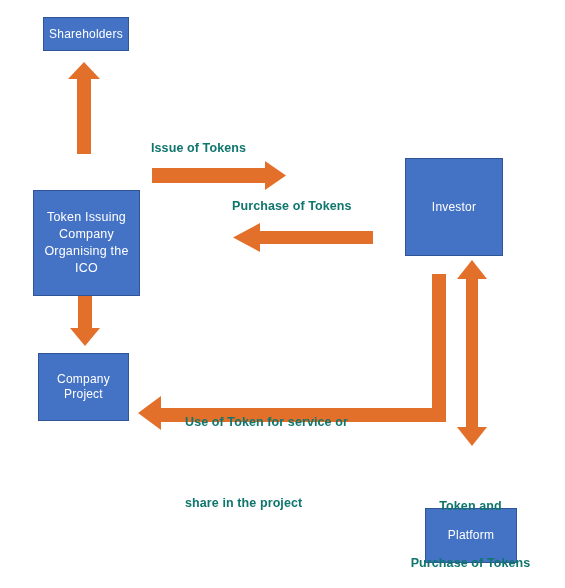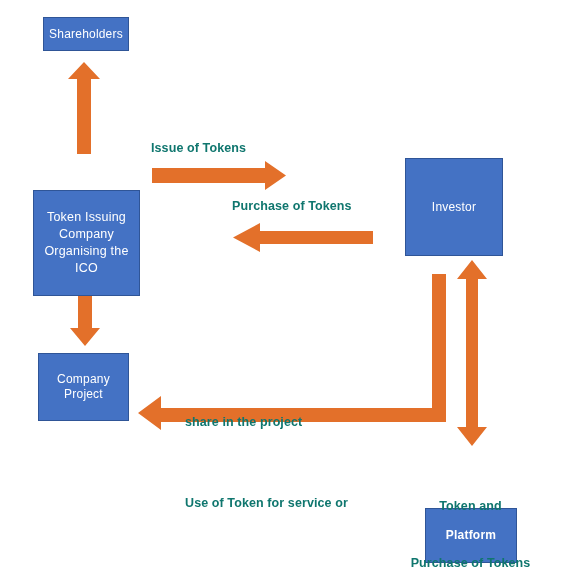--- a/index.html
+++ b/index.html
@@ -33,21 +33,21 @@
     line-height: 15px;
     letter-spacing: 0.2px;
     z-index: 3;
     white-space: pre-line;
     padding: 2px 3px;
   }
   .node-shareholders { left: 43px;  top: 17px;  width: 86px;  height: 34px; }
   .node-token-issuer { left: 33px;  top: 150px; width: 107px; height: 106px; font-size: 12.5px; line-height: 17px; margin-top: 40px; }
   .node-investor     { left: 399px; top: 158px; width: 98px;  height: 98px; margin-left: 6px; }
   .node-company-proj { left: 38px;  top: 353px; width: 91px;  height: 68px; }
-  .node-platform     { left: 425px; top: 508px; width: 92px;  height: 55px; font-weight: bold; }
+  .node-platform     { left: 425px; top: 508px; width: 92px;  height: 55px; }
 
   .edge-label {
     position: absolute;
     font-family: "Liberation Sans", sans-serif;
     font-weight: bold;
     font-size: 12.5px;
     color: #0f766e;
     white-space: pre;
     z-index: 4;
     letter-spacing: 0.1px;
@@ -105,22 +105,22 @@
   <div class="node-box node-company-proj">Company
 Project</div>
 
   <div class="node-box node-platform">Platform</div>
 
   <div class="edge-label lbl-issue-of-tokens">Issue of Tokens</div>
 
   <div class="edge-label lbl-purchase-of-tokens">Purchase of Tokens</div>
 
   <div class="edge-label lbl-use-of-token">
+    <div>Use of Token for service or</div>
     <div>share in the project</div>
-    <div>Use of Token for service or</div>
   </div>
 
   <div class="edge-label lbl-sale-and-purchase">
     <div>Token and</div>
     <div>Purchase of Tokens</div>
   </div>
 
 </div>
 
 </body></html>

